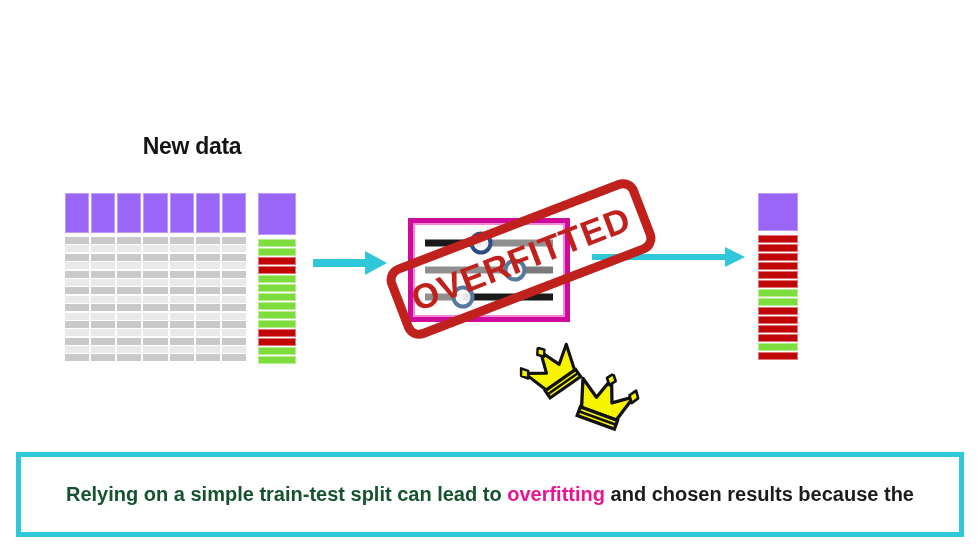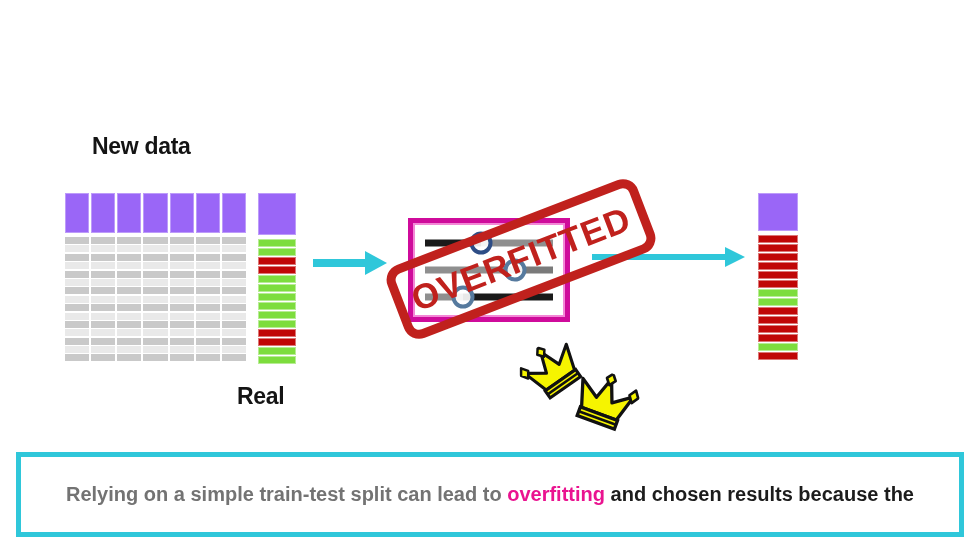--- a/index.html
+++ b/index.html
@@ -1,18 +1,18 @@
 <!DOCTYPE html>
 <html><head>
 <meta charset="utf-8">
 <style>
   html,body{margin:0;padding:0;background:#ffffff;}
   .canvas{position:relative;width:980px;height:551px;background:#ffffff;overflow:hidden;
           font-family:"Liberation Sans",sans-serif;}
-  .label{position:absolute;font-weight:bold;color:#141414;font-size:23px;letter-spacing:-0.3px;}
+  .label{position:absolute;font-weight:bold;color:#141414;text-align:center;font-size:23px;letter-spacing:-0.3px;}
   
   .grid{position:absolute;left:65px;top:193px;width:181px;}
   .grid-header{display:grid;grid-template-columns:repeat(7,1fr);gap:2px;height:40px;}
   .hcell{border:1px solid rgba(255,255,255,.35);}
   .grid-body{margin-top:4px;}
   .grow{display:grid;grid-template-columns:repeat(7,1fr);gap:2px;height:7px;margin-bottom:1.4px;}
   
   .col{position:absolute;}
   .col-header{border:1px solid rgba(255,255,255,.35);}
   .col-cells{margin-top:4px;display:flex;flex-direction:column;gap:1.5px;}
@@ -211,21 +211,20 @@
         <div class="ccell" style="background: rgb(125, 221, 61);"></div>
         <div class="ccell" style="background: rgb(125, 221, 61);"></div>
         <div class="ccell" style="background: rgb(125, 221, 61);"></div>
         <div class="ccell" style="background: rgb(125, 221, 61);"></div>
         <div class="ccell" style="background: rgb(192, 6, 6);"></div>
         <div class="ccell" style="background: rgb(192, 6, 6);"></div>
         <div class="ccell" style="background: rgb(125, 221, 61);"></div>
         <div class="ccell" style="background: rgb(125, 221, 61);"></div>
       </div>
   </div>
-  <div class="label" style="left:237px;top:383px;width:80px;">Real</div>
 
   <div class="arrow" style="left:313px;top:251px;">
     <span class="shaft" id="arrow1-shaft" style="width: 52px; height: 8px; background: rgb(47, 199, 218);"></span>
     <span class="head" id="arrow1-head" style="border-top: 12px solid transparent; border-bottom: 12px solid transparent; border-left: 22px solid rgb(47, 199, 218);"></span>
   </div>
 
   <div class="model-box">
     <div class="sliders" id="model-sliders">
         <div class="slider">
           <span class="seg" style="left: 0px; width: 44%; background: rgb(26, 26, 26);"></span>
@@ -283,16 +282,16 @@
   </svg>
   <svg class="crown" style="left:570px;top:372px;transform:rotate(20deg);" width="66" height="61" viewBox="0 0 100 92">
     <polygon points="22,64 9,22 38,42 50,8 63,42 91,22 78,64" fill="#f6f400" stroke="#111" stroke-width="5" stroke-linejoin="round"></polygon>
     <polygon points="50,0 57,9 50,18 43,9" fill="#f6f400" stroke="#111" stroke-width="4" stroke-linejoin="round"></polygon>
     <polygon points="91,12 98,22 91,32 84,22" fill="#f6f400" stroke="#111" stroke-width="4" stroke-linejoin="round"></polygon>
     <rect x="20" y="64" width="60" height="14" fill="#f6f400" stroke="#111" stroke-width="5"></rect>
     <line x1="20" y1="71" x2="80" y2="71" stroke="#111" stroke-width="4"></line>
   </svg>
 
   <div class="caption-box">
-    <div class="caption-line" id="caption-line-1"><span style="color: #737373;">Relying on a simple train-test split can lead to </span><span style="color: rgb(234, 19, 144);">overfitting</span><span style="color: rgb(28, 28, 28);"> and chosen results because the</span></div>
+    <div class="caption-line" id="caption-line-1"><span style="color: #14532d;">Relying on a simple train-test split can lead to </span><span style="color: rgb(234, 19, 144);">overfitting</span><span style="color: rgb(28, 28, 28);"> and chosen results because the</span></div>
   </div>
 
 </div>
 
 </body></html>

